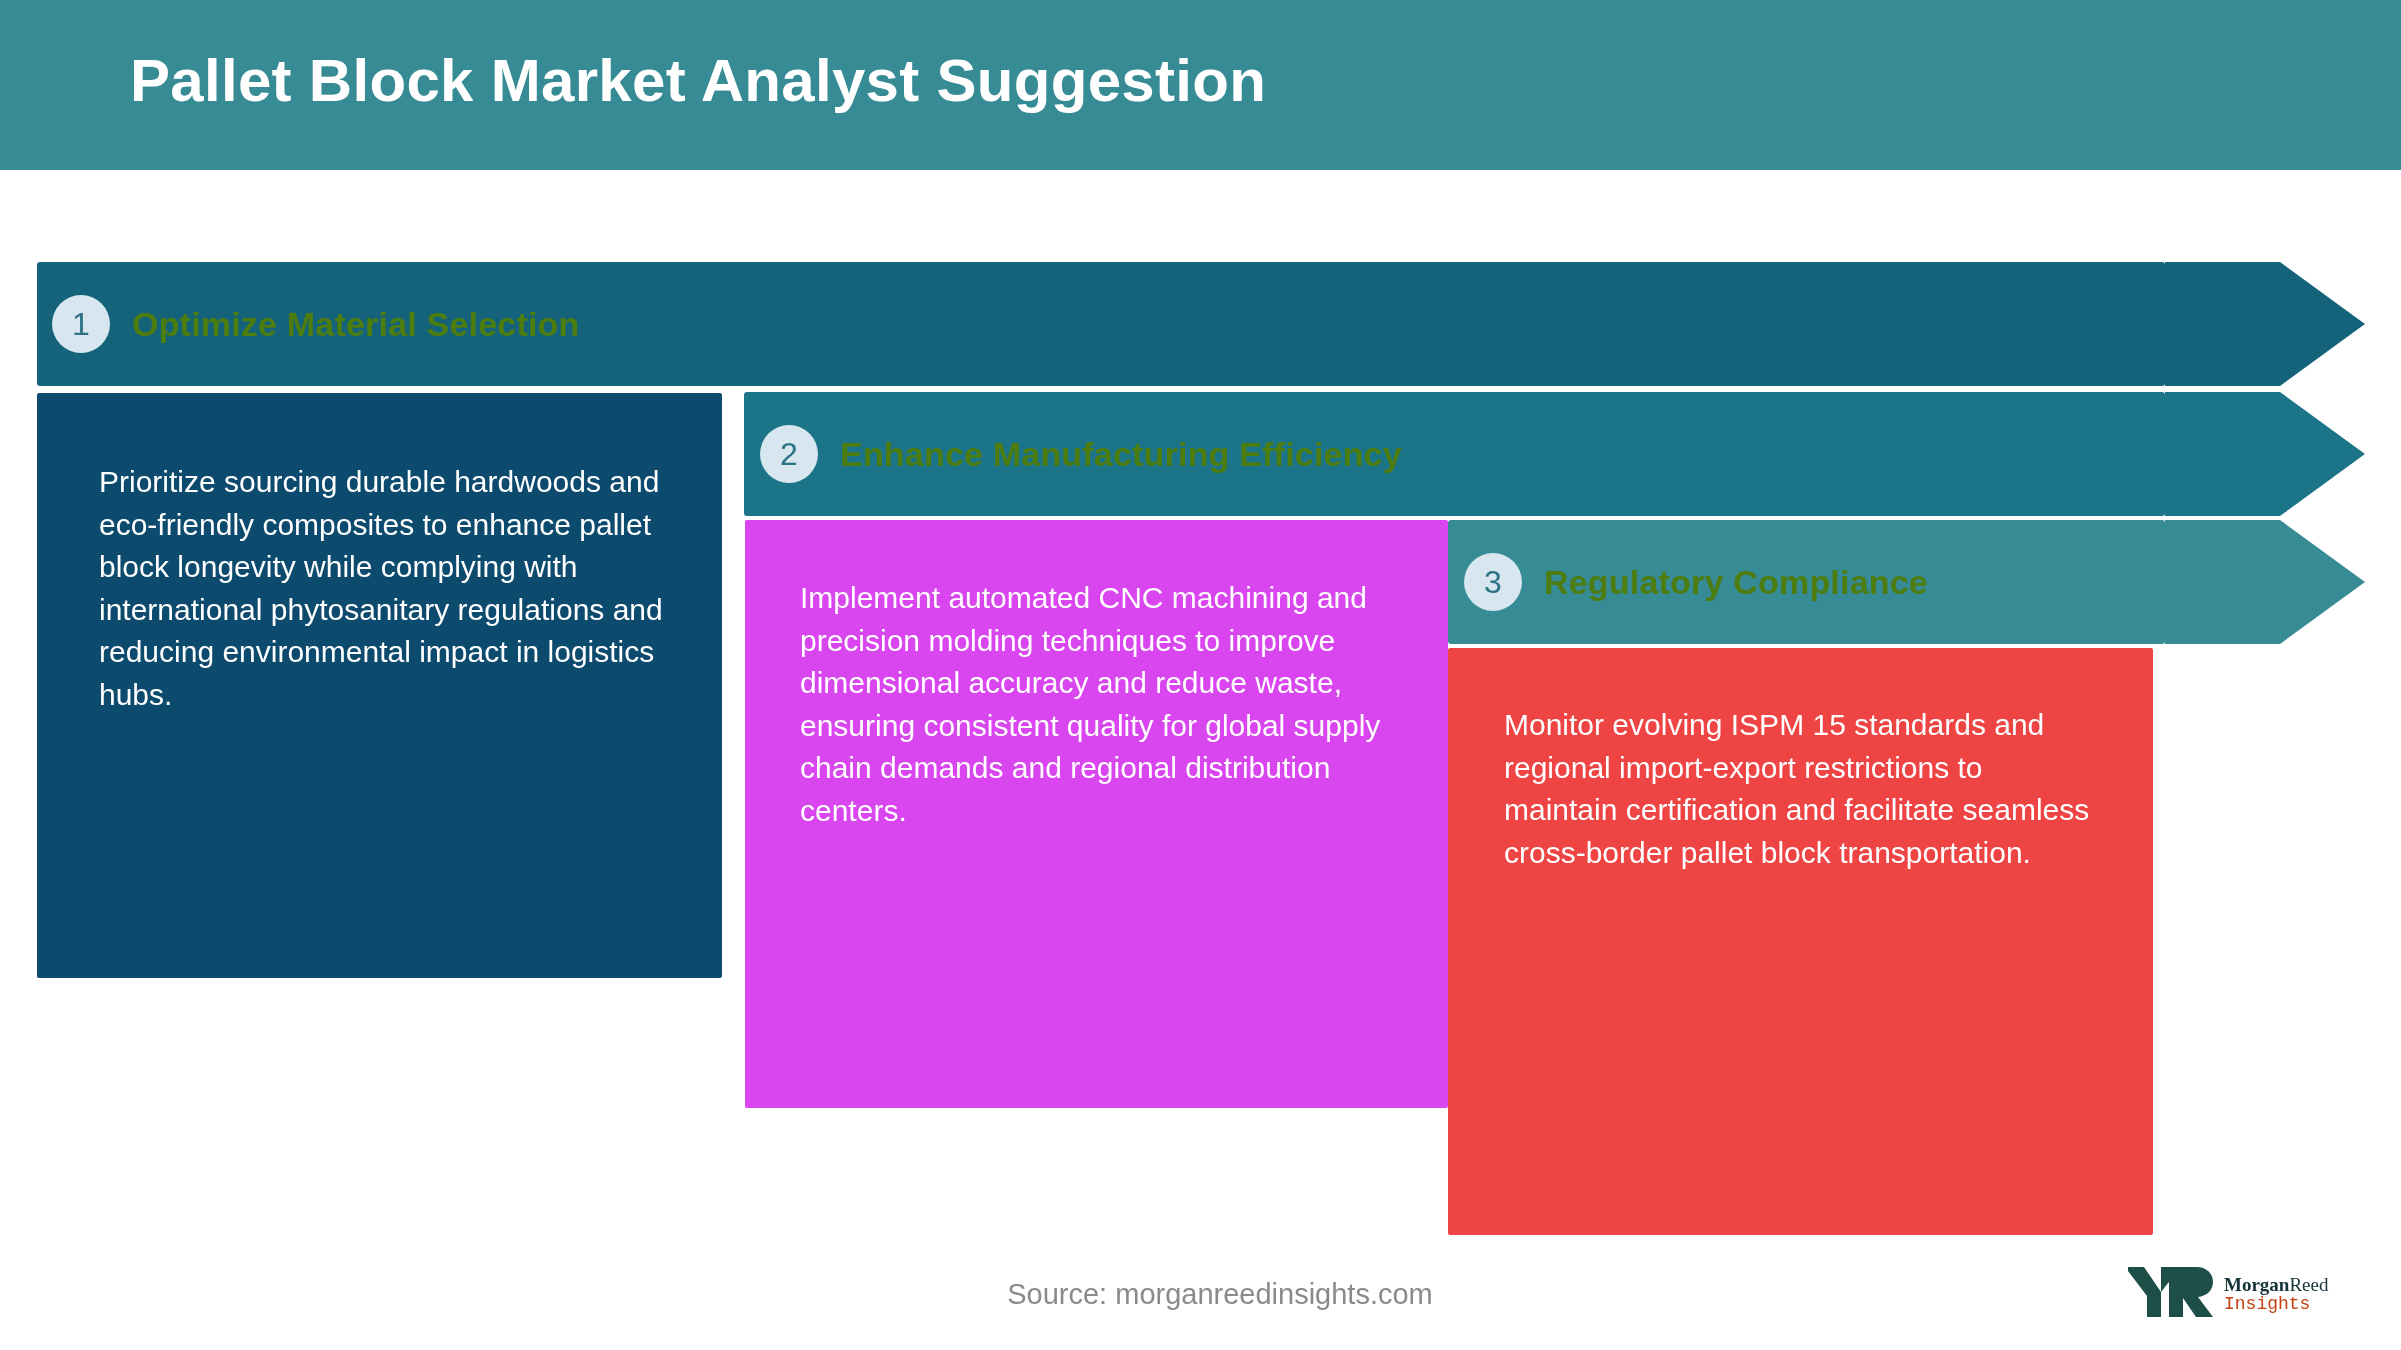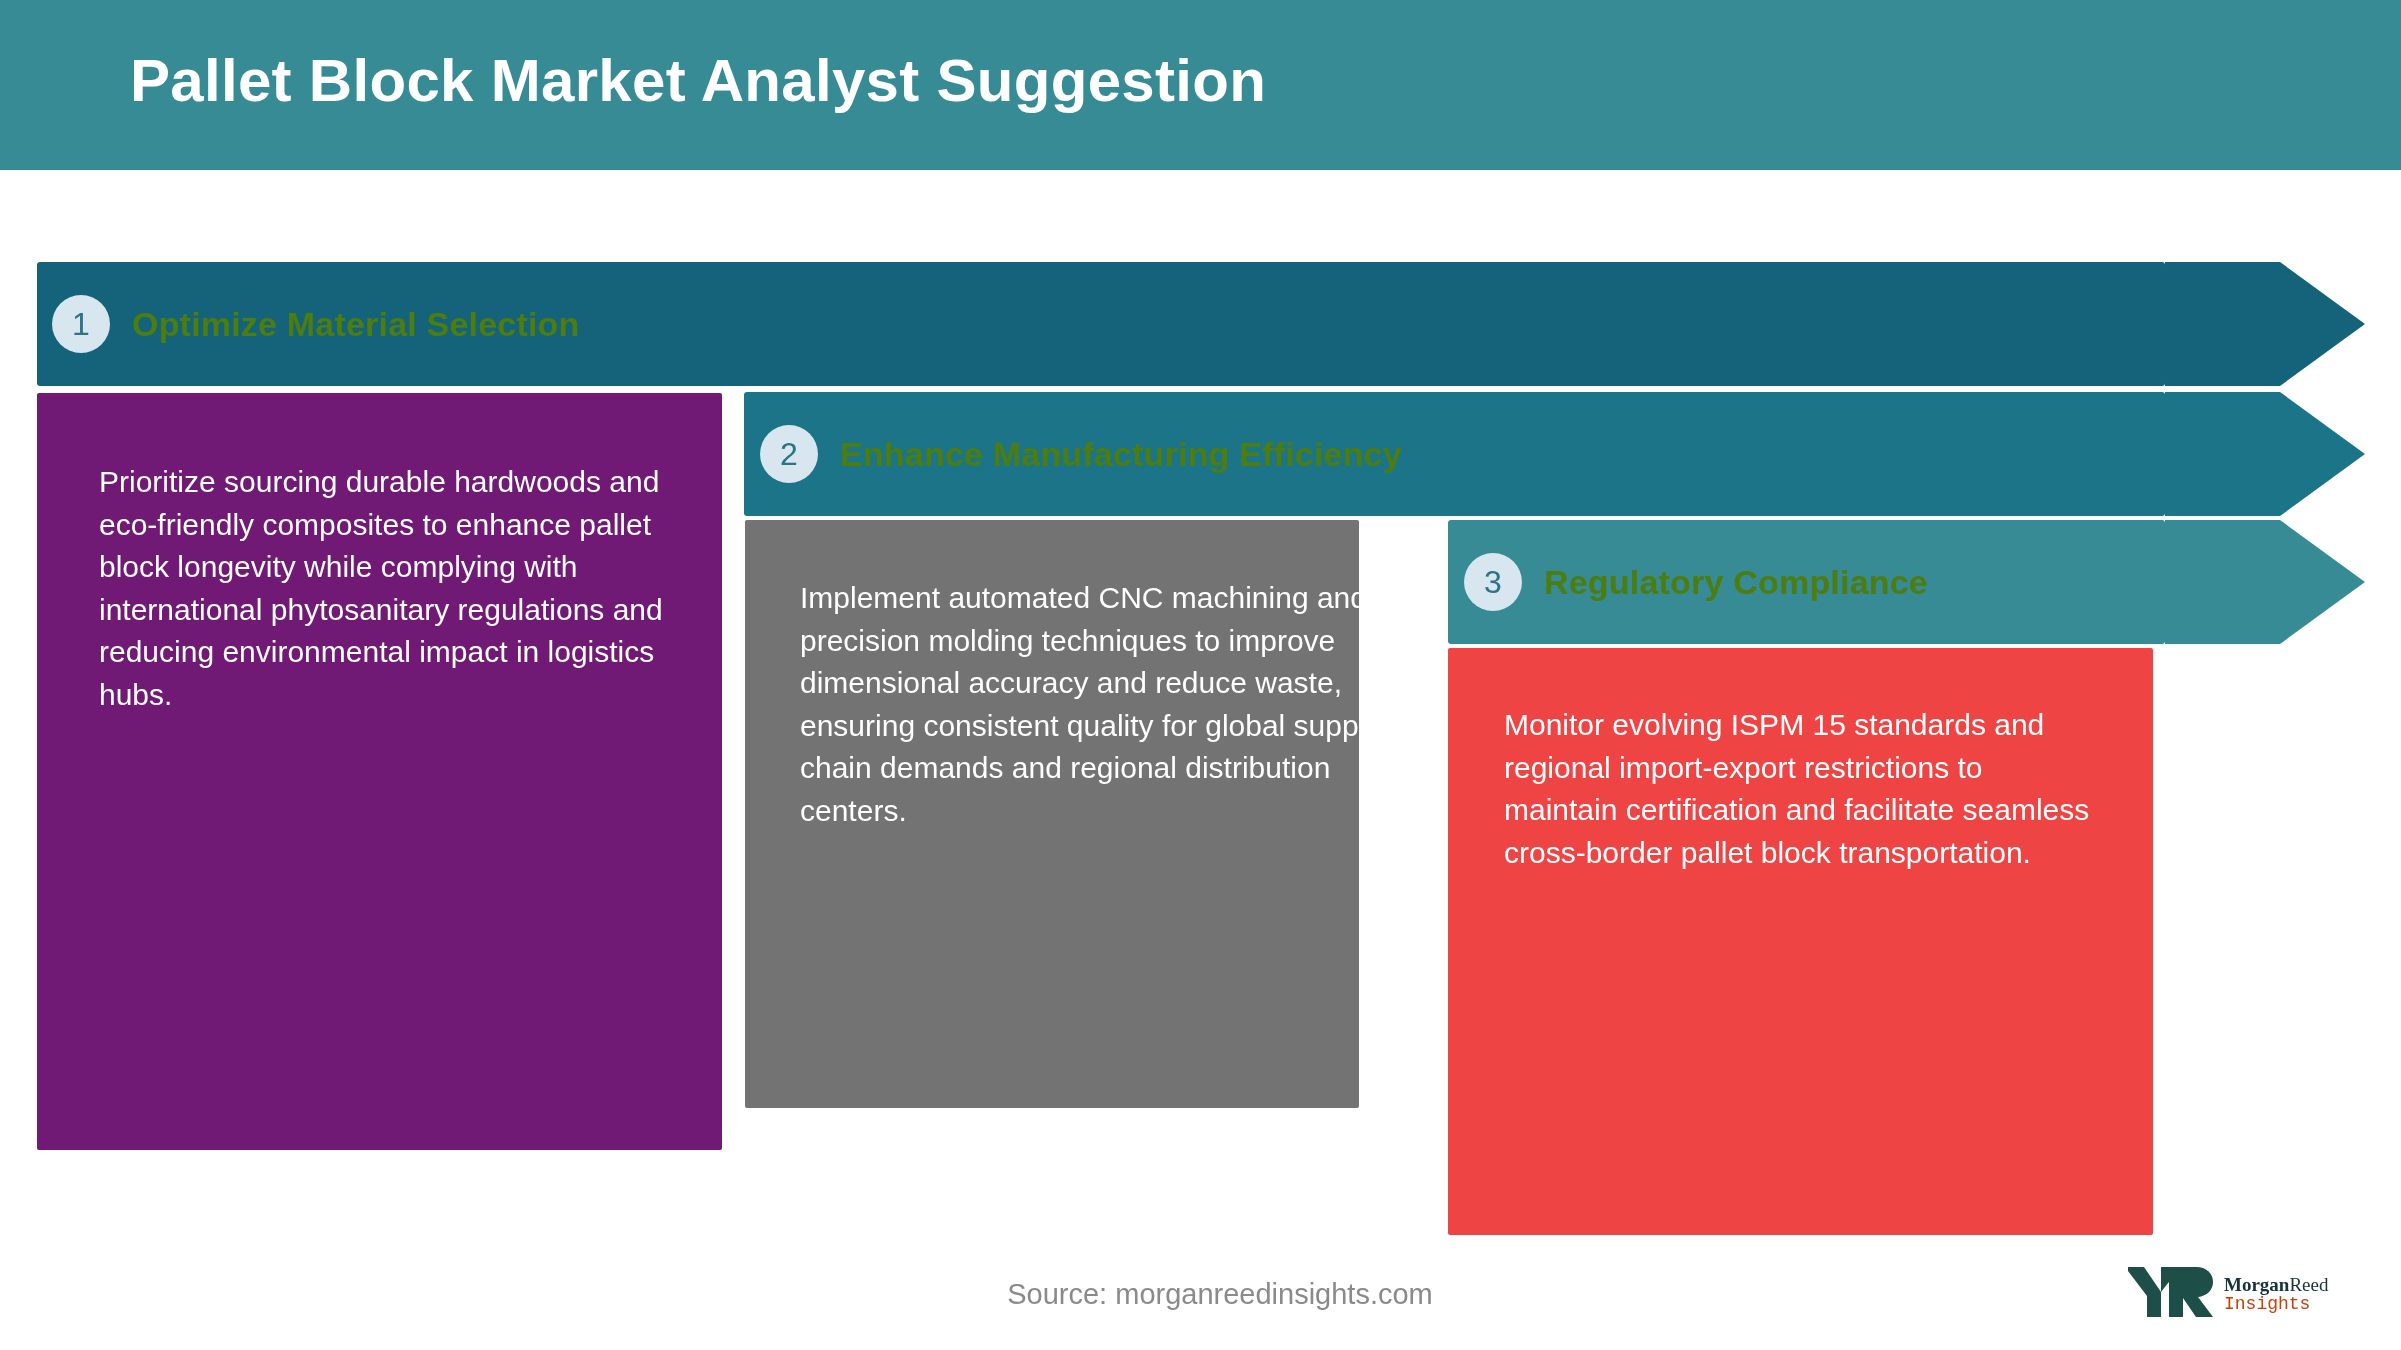--- a/index.html
+++ b/index.html
@@ -157,37 +157,37 @@
     <div class="band-tip" style="left:2128px; width:200px;">
       <svg width="200" height="124" viewBox="0 0 200 124">
         <polygon points="0,0 115,0 200,62 115,124 0,124" fill="#14637a"></polygon>
       </svg>
     </div>
   </div>
   <div class="band-inner" style="left:52px; top:262px;">
     <div class="step-circle" style="background: rgb(215, 230, 239); color: rgb(45, 115, 134);">1</div>
     <div class="band-title">Optimize Material Selection</div>
   </div>
-  <div class="desc-card" style="left:37px; top:393px; width:685px; height:757px; background:#701a75;">
+  <div class="desc-card" style="left:37px; top:393px; width:685px; height:585px; background:#0c4a6e;">
     <div class="desc-text" style="left:62px; top:68px; width:588px;">Prioritize sourcing durable hardwoods and eco-friendly composites to enhance pallet block longevity while complying with international phytosanitary regulations and reducing environmental impact in logistics hubs.</div>
   </div>
 
   <div class="arrow-band" id="band-2" style="left:744px; top:392px; width:1621px;">
     <div class="band-body" id="band-2-body" style="width:1421px; background:#1c7489;"></div>
     <div class="band-tip" style="left:1421px; width:200px;">
       <svg width="200" height="124" viewBox="0 0 200 124">
         <polygon points="0,0 115,0 200,62 115,124 0,124" fill="#1c7489"></polygon>
       </svg>
     </div>
   </div>
   <div class="band-inner" style="left:760px; top:392px;">
     <div class="step-circle" style="background: rgb(215, 230, 239); color: rgb(45, 115, 134);">2</div>
     <div class="band-title">Enhance Manufacturing Efficiency</div>
   </div>
-  <div class="desc-card" style="left:745px; top:520px; width:614px; height:588px; background:#737373;">
+  <div class="desc-card" style="left:745px; top:520px; width:703px; height:588px; background:#d946ef;">
     <div class="desc-text" style="left:55px; top:57px; width:620px;">Implement automated CNC machining and precision molding techniques to improve dimensional accuracy and reduce waste, ensuring consistent quality for global supply chain demands and regional distribution centers.</div>
   </div>
 
   <div class="arrow-band" id="band-3" style="left:1448px; top:520px; width:917px;">
     <div class="band-body" id="band-3-body" style="width:717px; background:#368b95;"></div>
     <div class="band-tip" style="left:717px; width:200px;">
       <svg width="200" height="124" viewBox="0 0 200 124">
         <polygon points="0,0 115,0 200,62 115,124 0,124" fill="#368b95"></polygon>
       </svg>
     </div>

